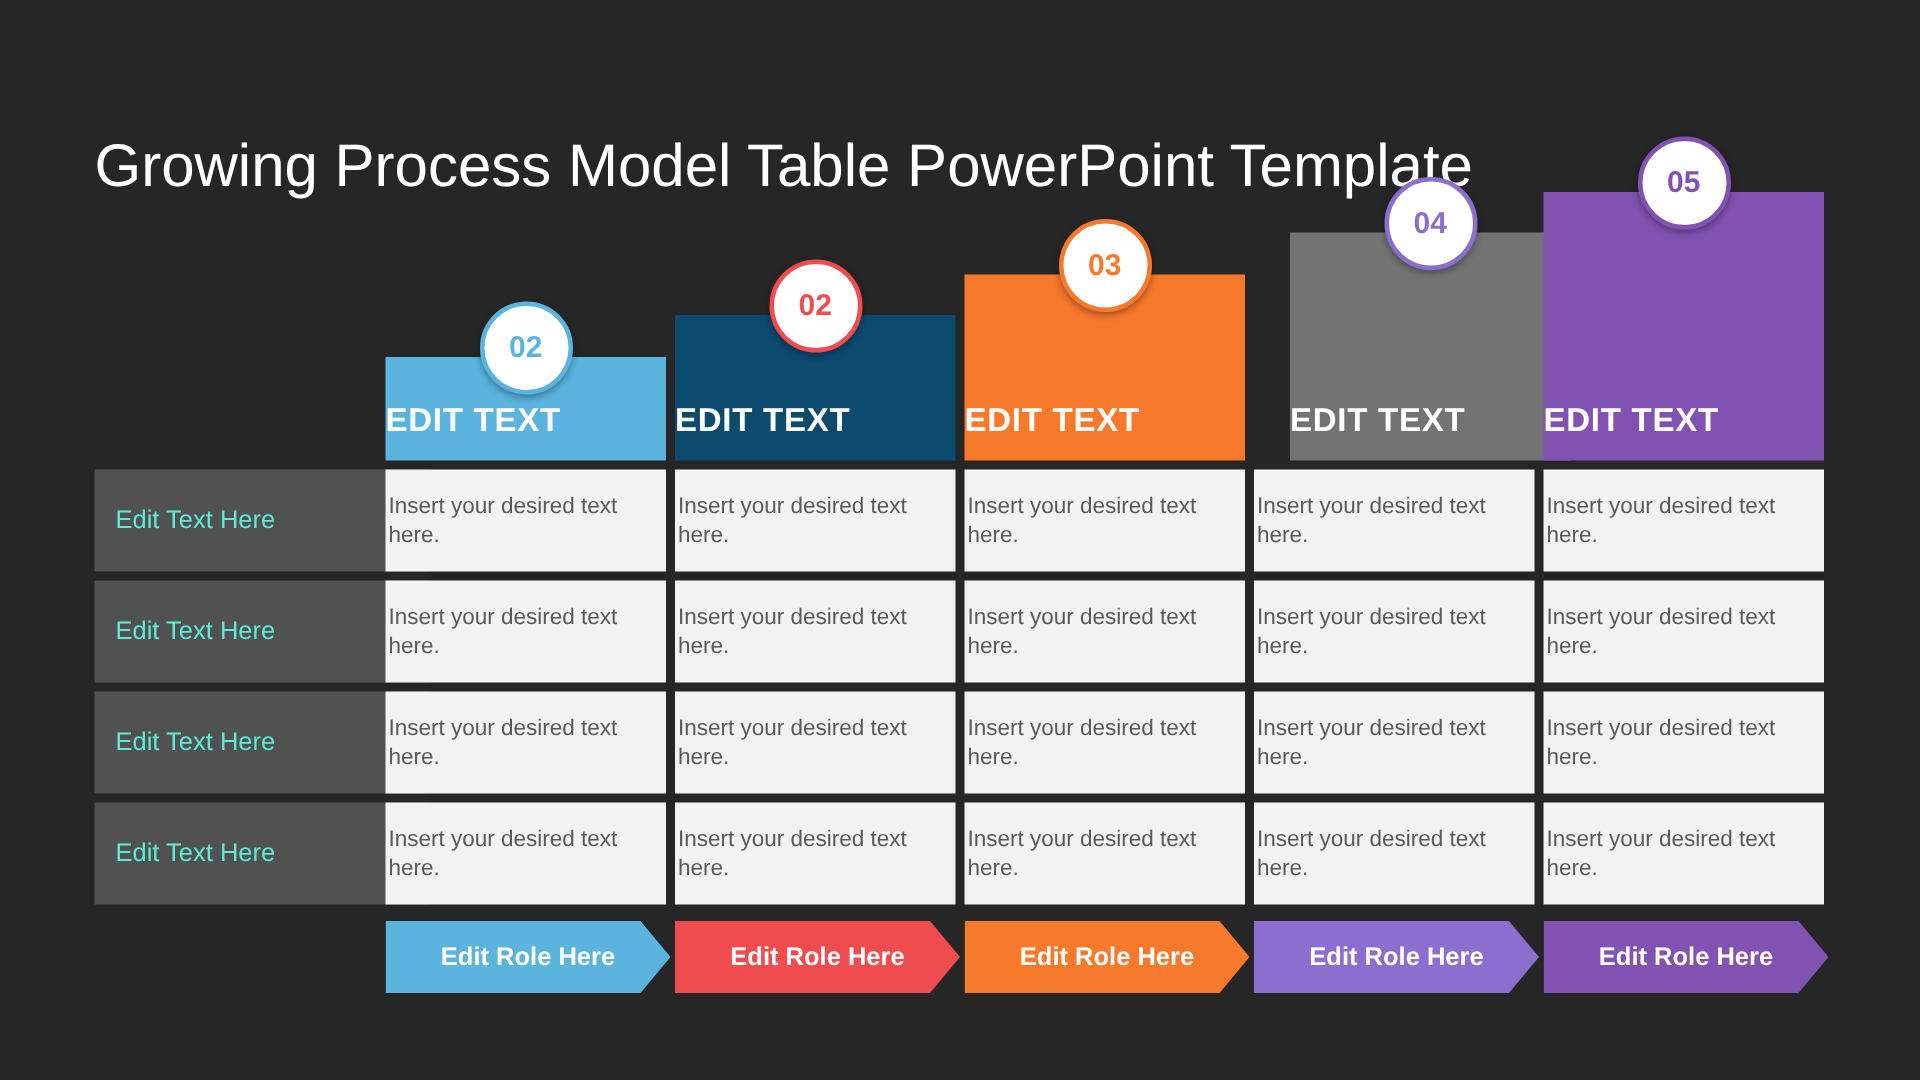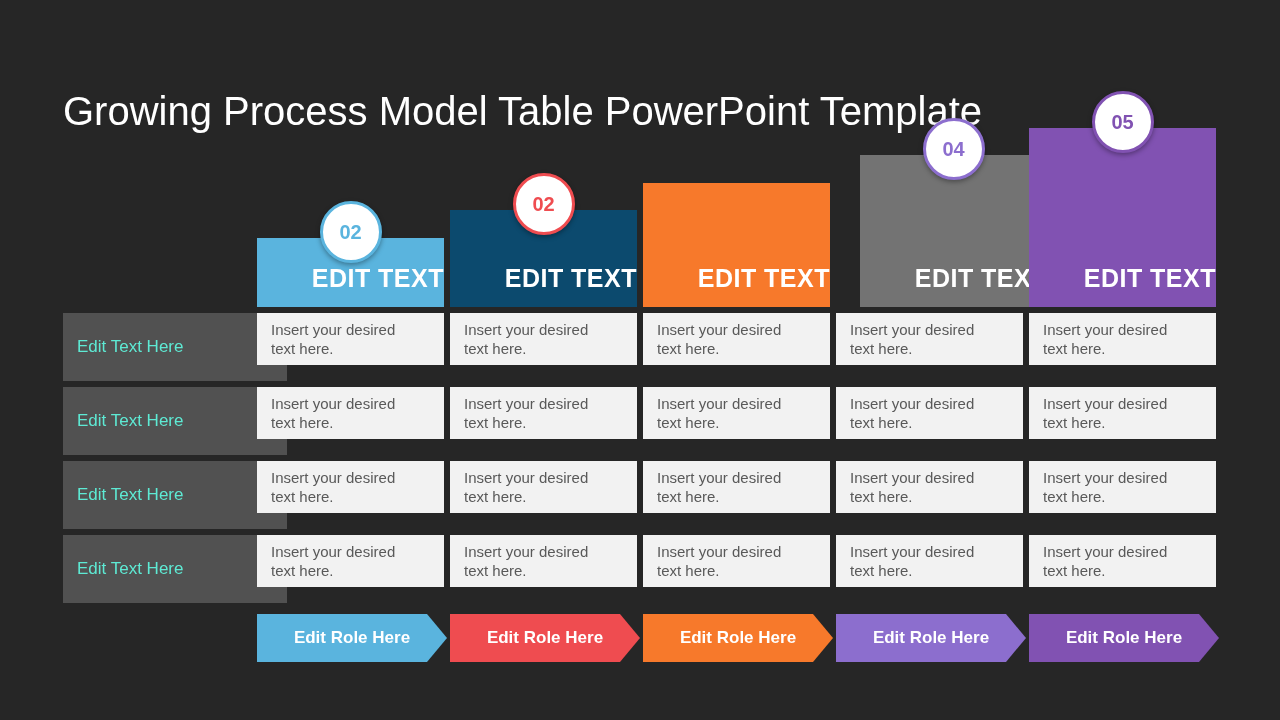--- a/index.html
+++ b/index.html
@@ -3,34 +3,34 @@
 <meta charset="utf-8">
 <style>
   html,body{margin:0;padding:0;background:#262626;}
   body{font-family:"Liberation Sans",sans-serif;}
   .slide{position:relative;width:1280px;height:720px;background:#262626;overflow:hidden;}
 
   .title{position:absolute;left:63px;top:42px;font-size:40px;font-weight:400;
          color:#fff;white-space:nowrap;letter-spacing:0;}
 
   .hdr{position:absolute;width:187px;}
-  .hdr-label{position:absolute;left:0;right:0;bottom:14px;text-align:right;
-             color:#fff;font-weight:700;font-size:25px;letter-spacing:.5px;}
+  .hdr-label{position:absolute;left:0;right:0;bottom:14px;text-align:left;
+             color:#fff;font-weight:700;font-size:22px;letter-spacing:.5px;}
   .badge{position:absolute;top:-37px;left:50%;transform:translateX(-50%);
          width:62px;height:62px;border-radius:50%;background:#fff;
          border:3px solid #f97316;box-sizing:border-box;
          display:flex;align-items:center;justify-content:center;
          font-weight:700;font-size:20px;
          box-shadow:0 2px 5px rgba(0,0,0,.35);z-index:3;}
 
   .rowlabel{position:absolute;left:63px;width:224px;height:68px;
             display:flex;align-items:center;box-sizing:border-box;
             padding-left:14px;color:#5eead4;font-size:17px;}
-  .cell{position:absolute;width:187px;height:52px;display:flex;align-items:center;
-        box-sizing:border-box;padding:0 26px 0 14px;font-size:15px;line-height:1.3;}
+  .cell{position:absolute;width:187px;height:68px;display:flex;align-items:center;
+        box-sizing:border-box;padding:0 26px 0 2px;font-size:15px;line-height:1.3;}
 
   .role{position:absolute;top:614px;width:190px;height:48px;
         clip-path:polygon(0 0,calc(100% - 20px) 0,100% 50%,calc(100% - 20px) 100%,0 100%);
         display:flex;align-items:center;justify-content:center;
         color:#fff;font-weight:700;font-size:17px;}
 </style>
 </head>
 <body>
 
 <div class="slide">
@@ -43,20 +43,23 @@
     </div>
     <div class="hdr-label">EDIT TEXT</div>
   </div>
   <div class="hdr" style="left: 450px; top: 210px; height: 97px; background-color: #0c4a6e;">
     <div class="badge" style="color: rgb(239, 76, 80); border-color: rgb(239, 76, 80);">
       <span>02</span>
     </div>
     <div class="hdr-label">EDIT TEXT</div>
   </div>
   <div class="hdr" style="left: 643px; top: 183px; height: 124px; background-color: rgb(247, 121, 43);">
+    <div class="badge" style="color: rgb(247, 121, 43); border-color: rgb(247, 121, 43);">
+      <span>03</span>
+    </div>
     <div class="hdr-label">EDIT TEXT</div>
   </div>
   <div class="hdr" style="left: 860px; top: 155px; height: 152px; background-color: #737373;">
     <div class="badge" style="color: rgb(140, 110, 206); border-color: rgb(140, 110, 206);">
       <span>04</span>
     </div>
     <div class="hdr-label">EDIT TEXT</div>
   </div>
   <div class="hdr" style="left: 1029px; top: 128px; height: 179px; background-color: rgb(129, 82, 178);">
     <div class="badge" style="color: rgb(129, 82, 178); border-color: rgb(129, 82, 178);">

